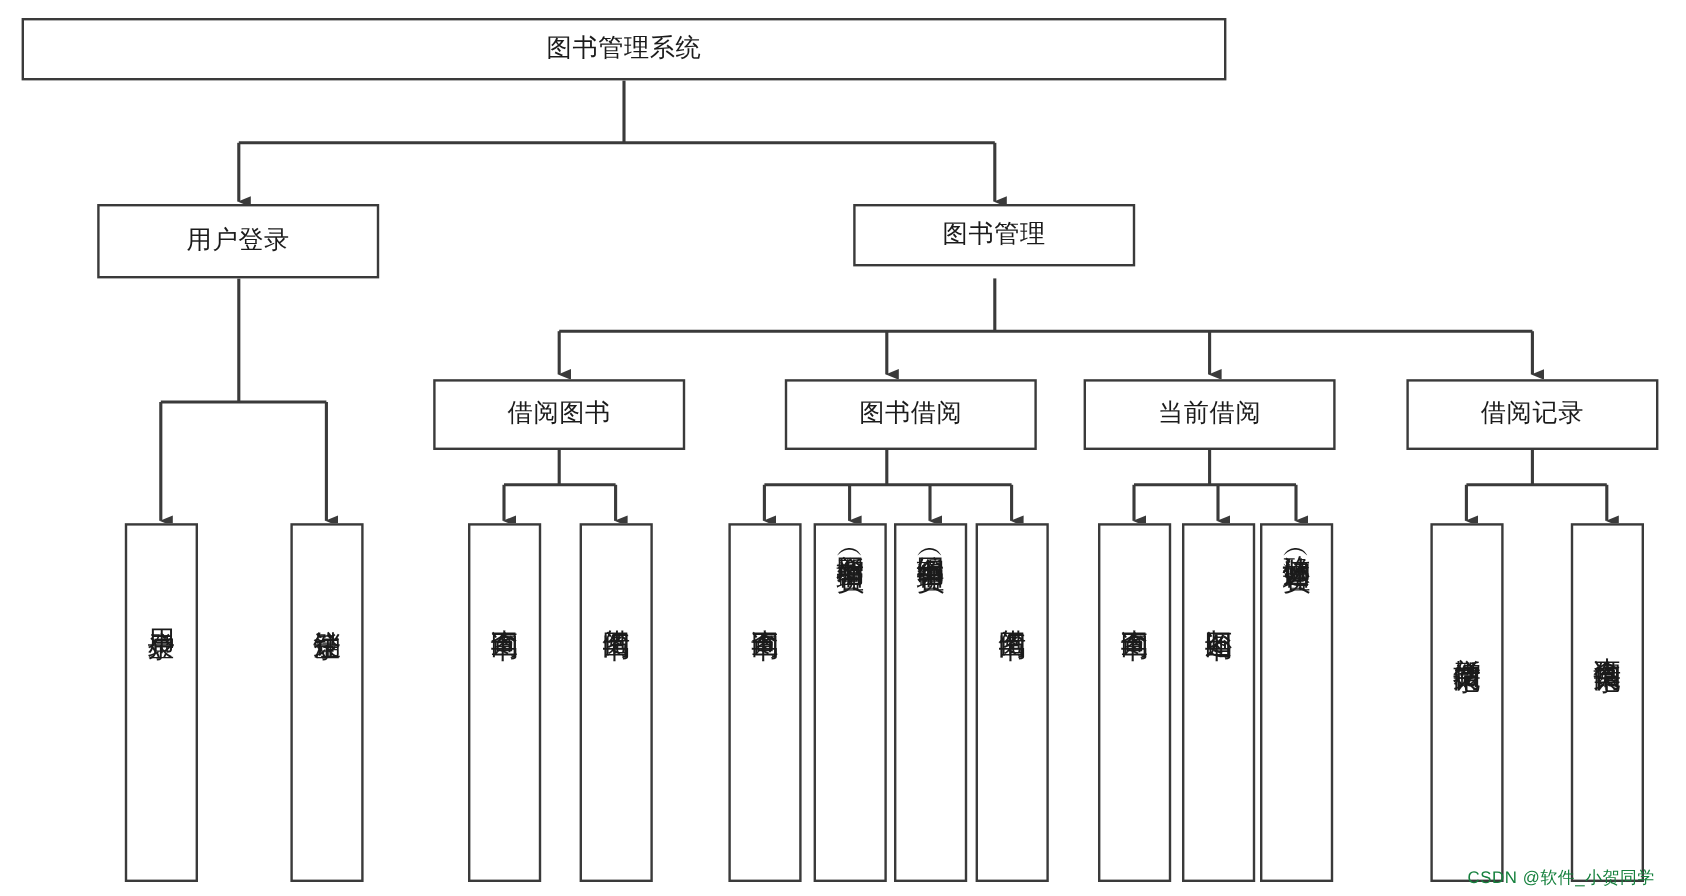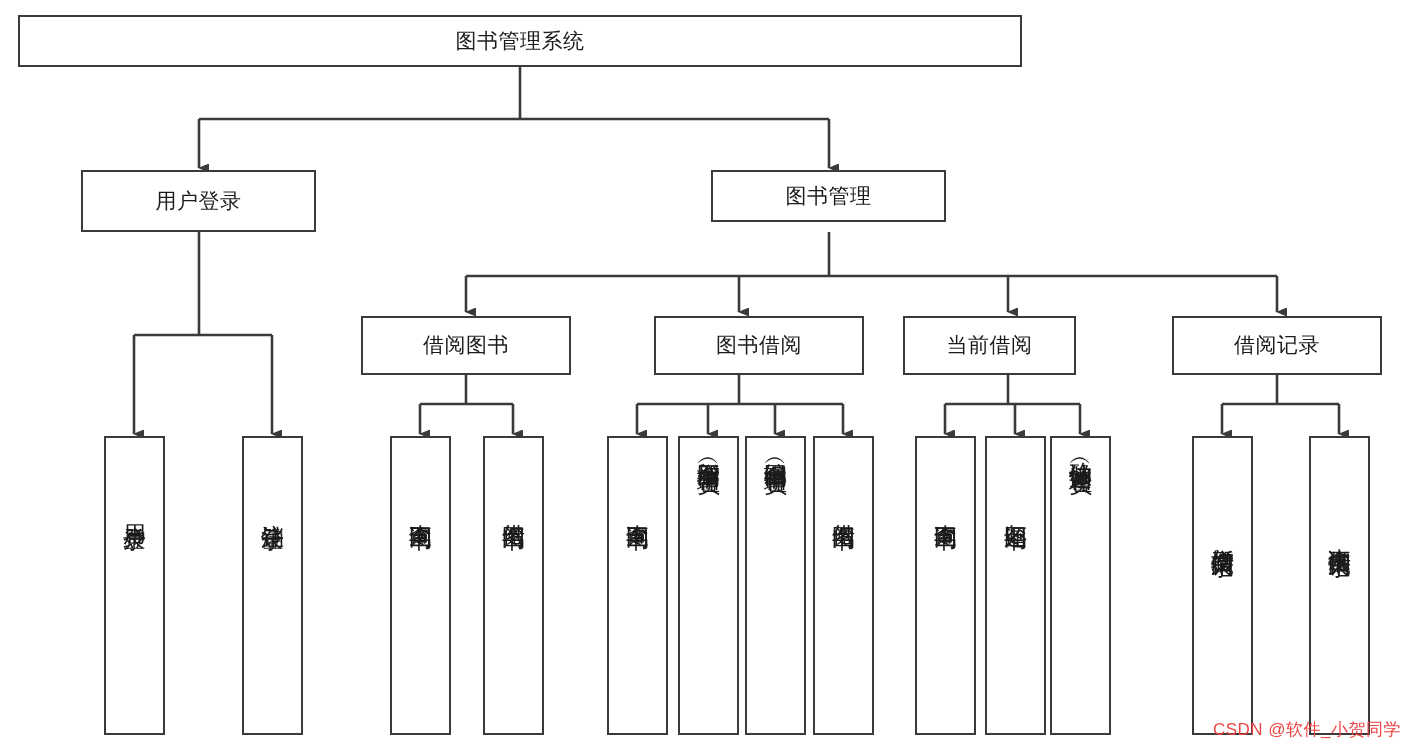--- a/index.html
+++ b/index.html
@@ -61,24 +61,24 @@
     line-height: 1;
   }
   .node.vertical.mid .node-label {
     padding-top: 62px;
   }
   .node.vertical.midshort .node-label {
     padding-top: 86px;
   }
   .watermark {
     position: absolute;
-    right: 4px;
+    right: 26px;
     bottom: 6px;
-    font-size: 17px;
-    color: #ef4444;
+    font-size: 14px;
+    color: #15803d;
     letter-spacing: 0.5px;
     white-space: nowrap;
   }
 </style>
 </head>
 <body>
 
 <div id="diagram-root">
 
   <svg class="edges" viewBox="0 0 1405 747">
@@ -141,21 +141,21 @@
   <div class="node horizontal" style="left:711px; top:170px; width:235px; height:52px;">
     <span class="node-label">图书管理</span>
   </div>
 
   <div class="node horizontal" style="left:361px; top:316px; width:210px; height:59px;">
     <span class="node-label">借阅图书</span>
   </div>
   <div class="node horizontal" style="left:634px; top:316px; width:210px; height:59px;margin-left:20px;">
     <span class="node-label">图书借阅</span>
   </div>
-  <div class="node horizontal" style="left:903px; top:316px; width:173px; height:59px;">
+  <div class="node horizontal" style="left:903px; top:316px; width:210px; height:59px;">
     <span class="node-label">当前借阅</span>
   </div>
   <div class="node horizontal" style="left:1172px; top:316px; width:210px; height:59px;">
     <span class="node-label">借阅记录</span>
   </div>
 
   <div class="node vertical mid" style="left:104px; top:436px; width:61px; height:299px;">
     <span class="node-label">用户登录</span>
   </div>
   <div class="node vertical mid" style="left:242px; top:436px; width:61px; height:299px;">

